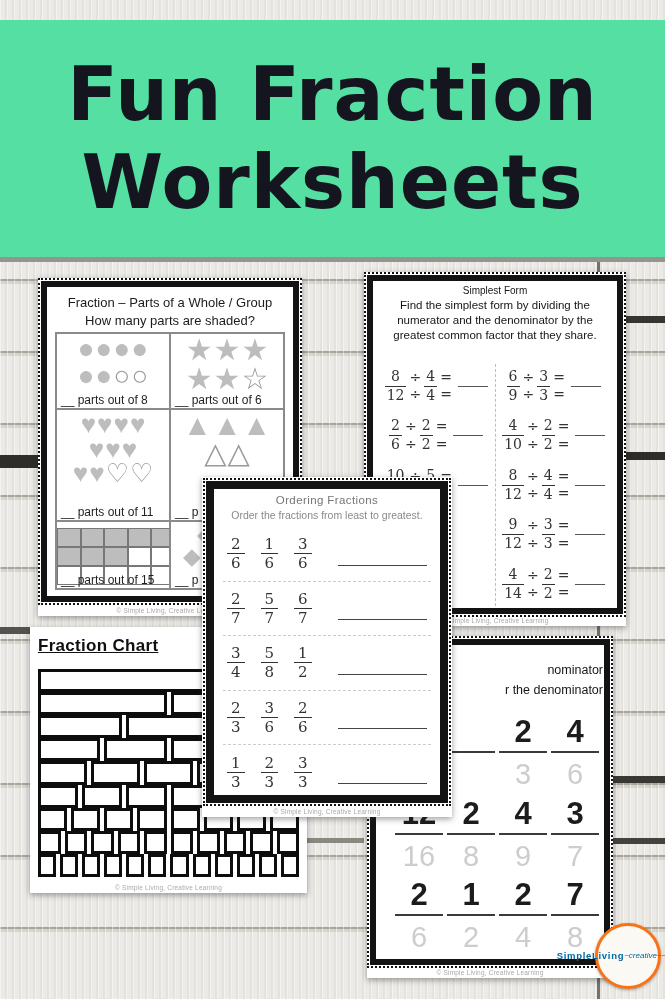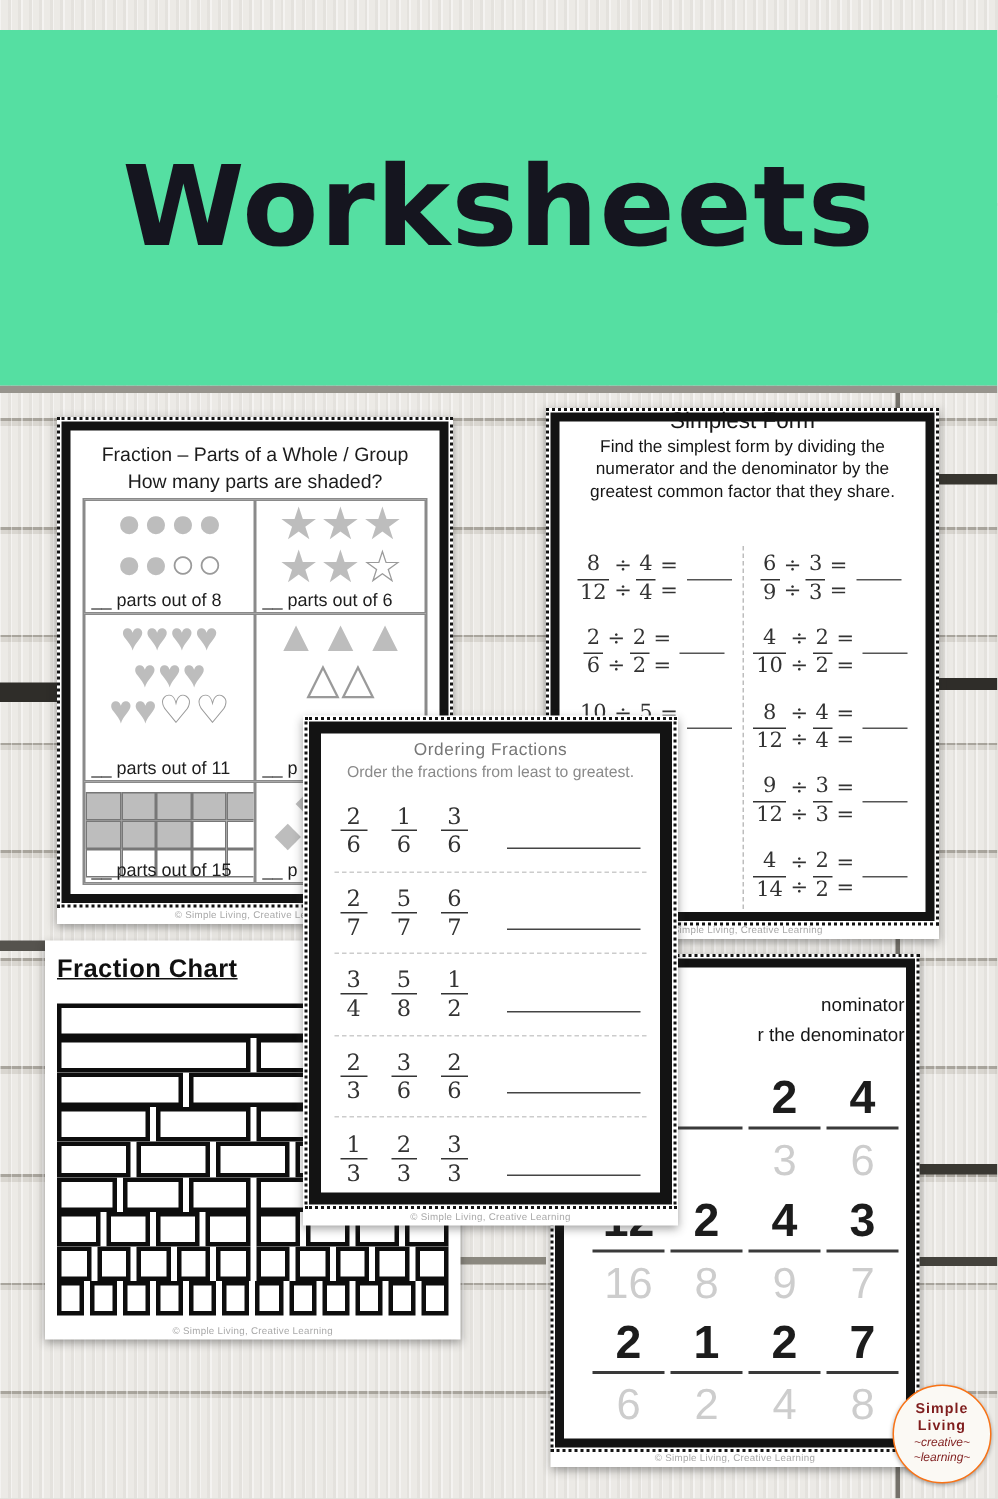--- a/index.html
+++ b/index.html
@@ -39,21 +39,21 @@
   .so{color:#9a9a9a;}
   .circle .sg{font-size:28px;} .star .sg{font-size:30px;} .heart .sg{font-size:26px;}
   .triangle .sg{font-size:29px;} .diamond .sg{font-size:23px;}
   .diamond .srow{justify-content:flex-start;padding-left:26px;}
   .diamond .srow + .srow{padding-left:12px;}
   .grid-wrap{margin:6px auto 0;width:118px;display:grid;grid-template-columns:repeat(5,1fr);}
   .gcell{height:17px;border:1px solid #777;background:#fff;}
   .gsh{background:#bdbdbd;}
 
   
-  .ws2-title{margin-top:0;text-align:center;font-size:15px;color:#161616;}
+  .ws2-title{margin-top:13px;text-align:center;font-size:10px;color:#161616;}
   .ws2-instr{margin:2px auto 0;width:234px;text-align:center;font-size:11.5px;
              line-height:1.3;color:#161616;}
   .sp-cols{position:absolute;left:14px;right:14px;top:92px;bottom:20px;display:flex;}
   .sp-col{flex:1;display:flex;flex-direction:column;justify-content:space-between;
           align-items:center;padding:2px 0;}
   .sp-col.first{border-right:1px dashed #bdbdbd;}
   .prob{display:flex;align-items:center;gap:3px;height:40px;
         font-family:"DejaVu Serif",serif;font-size:14px;color:#333;}
   .pstack{display:flex;flex-direction:column;text-align:center;line-height:1.25;}
   .ptop{border-bottom:1.5px solid #333;padding:0 2px;min-height:18px;}
@@ -88,23 +88,23 @@
   #num-rows{position:absolute;left:28px;right:14px;top:76px;bottom:24px;
             display:flex;flex-direction:column;justify-content:space-between;}
   .nrow{display:flex;justify-content:space-between;}
   .ncol{width:48px;text-align:center;}
   .nnum{font-size:31px;font-weight:600;color:#1c1c1c;height:38px;line-height:40px;}
   .nbar{border-top:2.5px solid #3a3a3a;margin-top:1px;}
   .nden{font-size:29px;color:#cdcdcd;height:38px;line-height:42px;}
 
   
   .logo{position:absolute;left:595px;top:923px;width:66px;height:66px;z-index:9;
-    border-radius:50%;background:#fbf9f4;border:1px solid #f97316;box-sizing:border-box;
+    border-radius:50%;background:#fbf9f4;border:3px solid #f97316;box-sizing:border-box;
     box-shadow:0 1px 3px rgba(0,0,0,.35);
-    display:flex;flex-direction:column;align-items:center;justify-content:center;color:#7f1d1d;}
+    display:flex;flex-direction:row;align-items:center;justify-content:center;color:#0369a1;}
   .logo .lc{font-size:9.5px;font-weight:bold;letter-spacing:.7px;line-height:1.15;}
   .logo .ls{font-family:Liberation Sans, sans-serif;font-style:italic;font-size:8px;line-height:1.2;}
 </style>
 </head>
 <body>
 
 <div class="pin">
 
   <div class="wood"></div>
 
@@ -112,20 +112,21 @@
   <div class="wline" style="left:0;top:455px;width:38px;height:13px;background:#2f2d29;"></div>
   <div class="wline" style="left:0;top:627px;width:30px;height:7px;background:#55534e;"></div>
   <div class="wline" style="left:597px;top:262px;width:3px;height:737px;background:#75726b;"></div>
   <div class="wline" style="left:600px;top:316px;width:65px;height:7px;background:#37352f;"></div>
   <div class="wline" style="left:600px;top:452px;width:65px;height:8px;background:#2f2d29;"></div>
   <div class="wline" style="left:608px;top:776px;width:57px;height:7px;background:#3a3832;"></div>
   <div class="wline" style="left:612px;top:838px;width:53px;height:6px;background:#44423c;"></div>
   <div class="wline" style="left:306px;top:838px;width:58px;height:5px;background:#8b887f;"></div>
 
   <div class="banner" style="background: rgb(85, 223, 162);">
+    <div class="t" style="color: rgb(21, 21, 31);">Fun Fraction</div>
     <div class="t" style="color: rgb(21, 21, 31);">Worksheets</div>
   </div>
 
   <div class="sheet" style="left:364px;top:272px;width:262px;height:354px;z-index:3;">
     <div class="frame" style="inset:3px 3px 12px 3px;"></div>
     <div class="ws2-title">Simplest Form</div>
     <div class="ws2-instr">Find the simplest form by dividing the numerator and the denominator by the greatest common factor that they share.</div>
     <div class="sp-cols">
       <div class="sp-col first" id="sp-left">
           <div class="prob">

